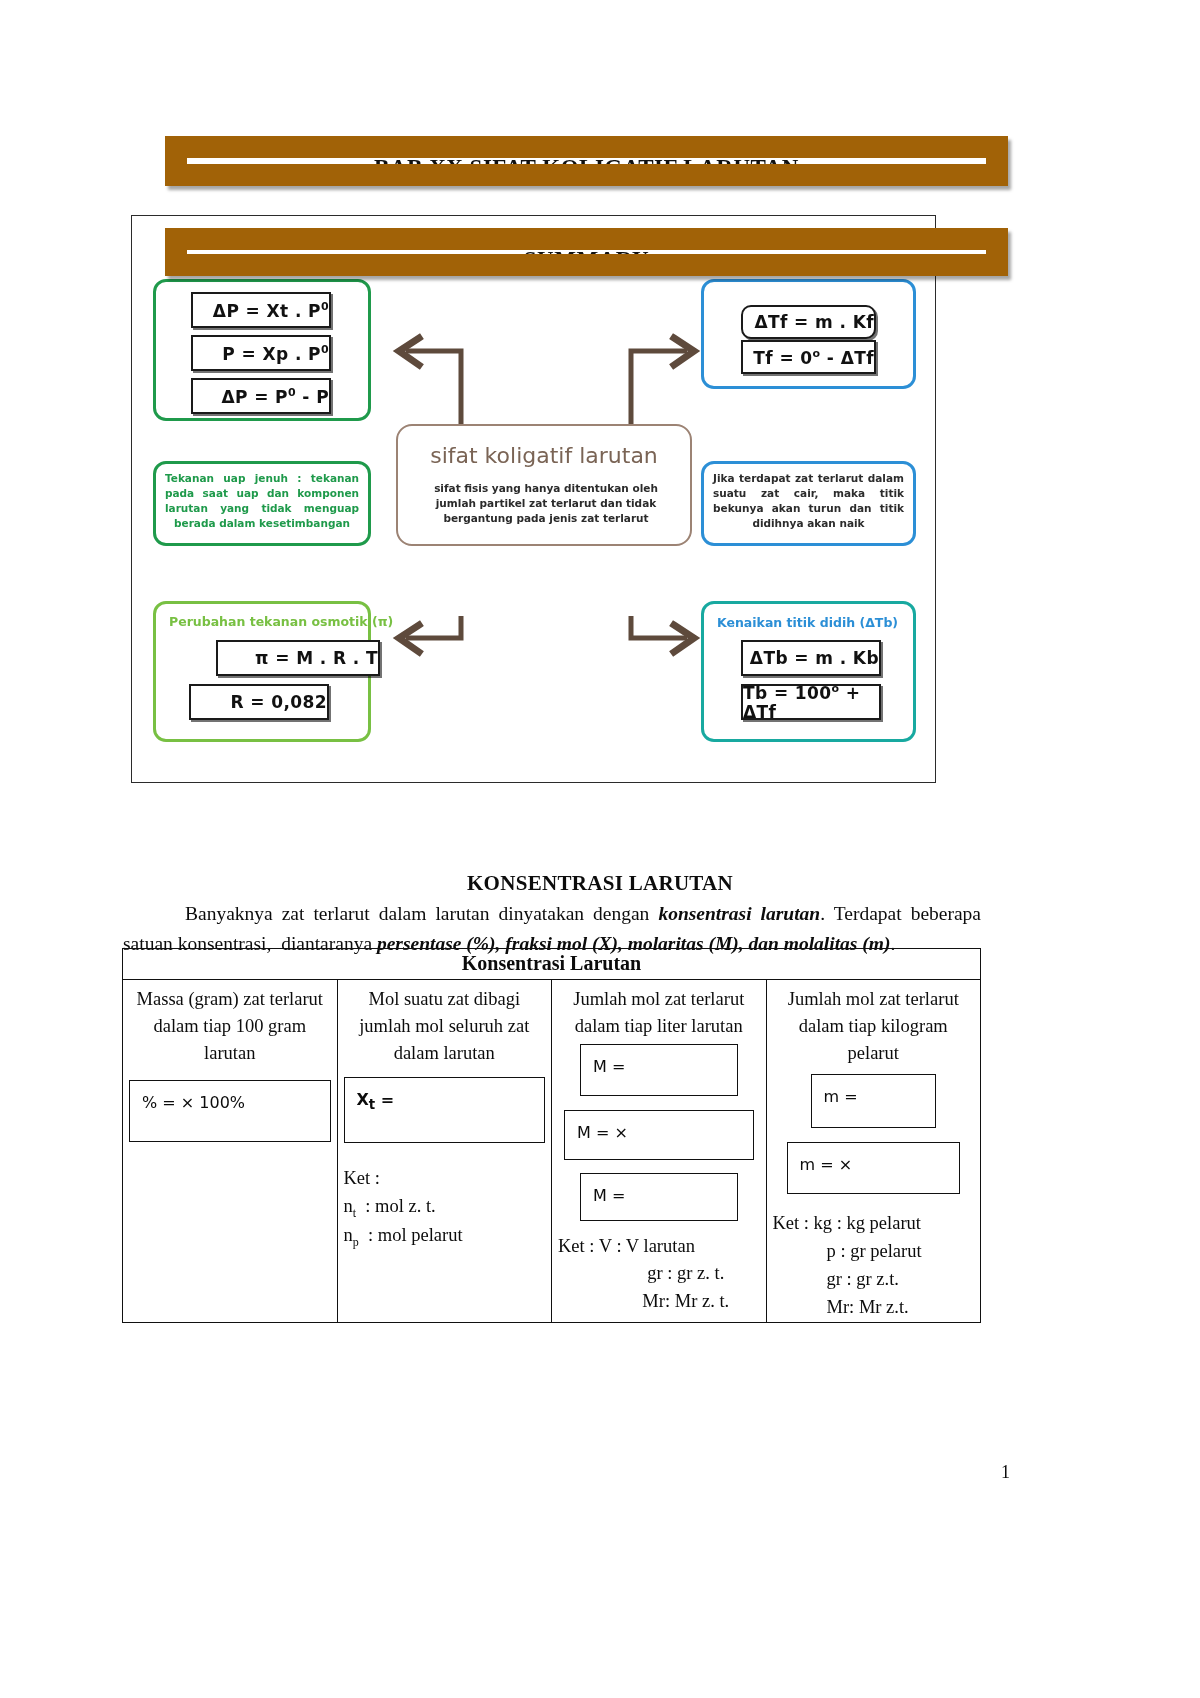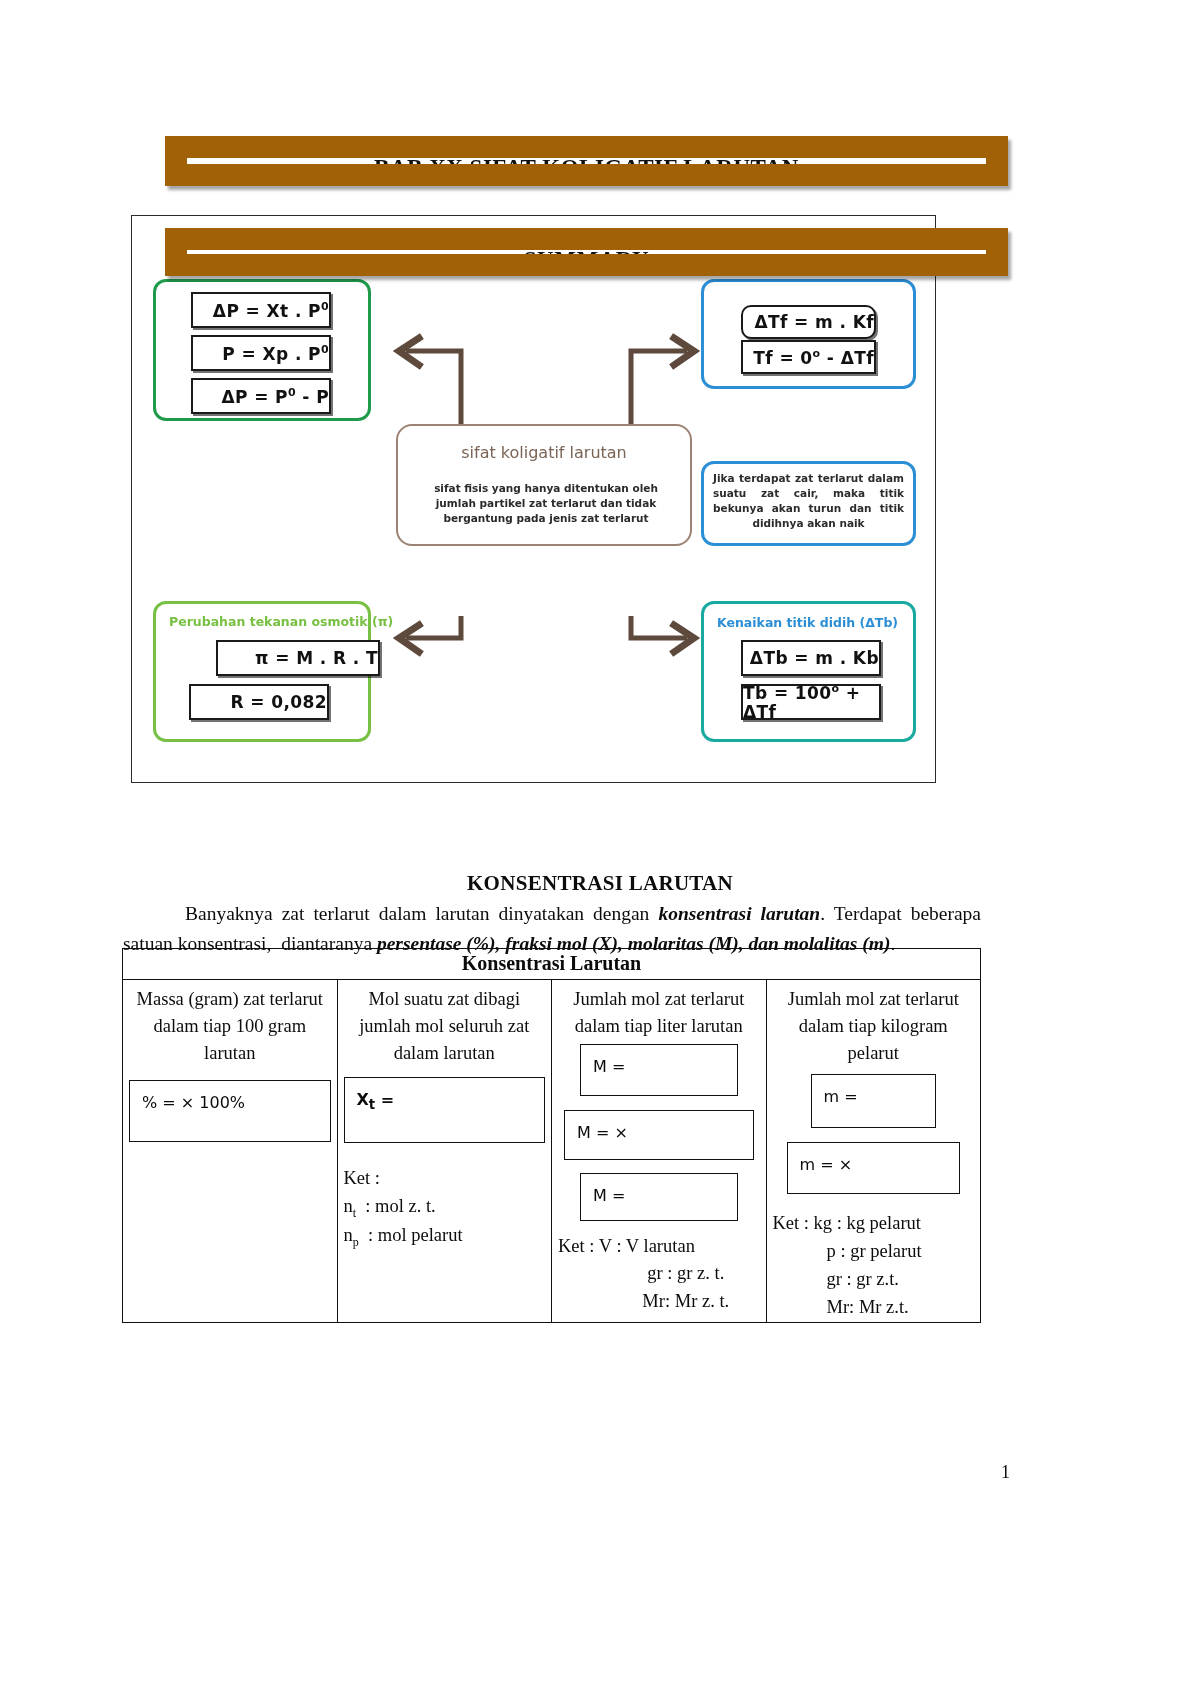--- a/index.html
+++ b/index.html
@@ -106,21 +106,21 @@
     position:absolute;
     font-family:"DejaVu Sans", sans-serif;
     font-weight:bold;
     font-size:12.5px;
     color:#2C8FD6;
   }
   #center-title{
     position:absolute; left:0; top:17px; width:100%;
     text-align:center;
     font-family:"DejaVu Sans", sans-serif;
-    font-size:16px; color:#7A6455; font-weight:400;
+    font-size:22px; color:#7A6455; font-weight:400;
   }
   #center-sub{
     position:absolute; left:20px; top:55px; width:256px;
     text-align:center;
     font-family:"DejaVu Sans", sans-serif;
     font-weight:bold;
     font-size:10.5px; line-height:1.45; color:#2b2b2b;
   }
 
   
@@ -232,20 +232,23 @@
   <div class="fbox" style="left:60px; top:76px; width:140px; height:36px;">
     <span>ΔP = Xt . P<sup>0</sup></span>
   </div>
   <div class="fbox" style="left:60px; top:119px; width:140px; height:36px;">
     <span>P = Xp . P<sup>0</sup></span>
   </div>
   <div class="fbox" style="left:60px; top:162px; width:140px; height:36px;">
     <span>ΔP = P<sup>0</sup> - P</span>
   </div>
 
+  <div class="rbox grn" style="left:22px; top:245px; width:218px; height:85px;">
+    <div class="cap cap-grn" style="position:static;">Tekanan uap jenuh : tekanan pada saat uap dan komponen larutan yang tidak menguap berada dalam kesetimbangan</div>
+  </div>
 
   <div class="rbox blu" style="left:570px; top:63px; width:215px; height:110px;"></div>
   <div class="fbox" style="left:610px; top:89px; width:135px; height:34px;border-radius:10px;">
     <span>ΔTf = m . Kf</span>
   </div>
   <div class="fbox" style="left:610px; top:124px; width:135px; height:34px;">
     <span>Tf = 0<sup>o</sup> - ΔTf</span>
   </div>
 
   <div class="rbox blu" style="left:570px; top:245px; width:215px; height:85px;">

